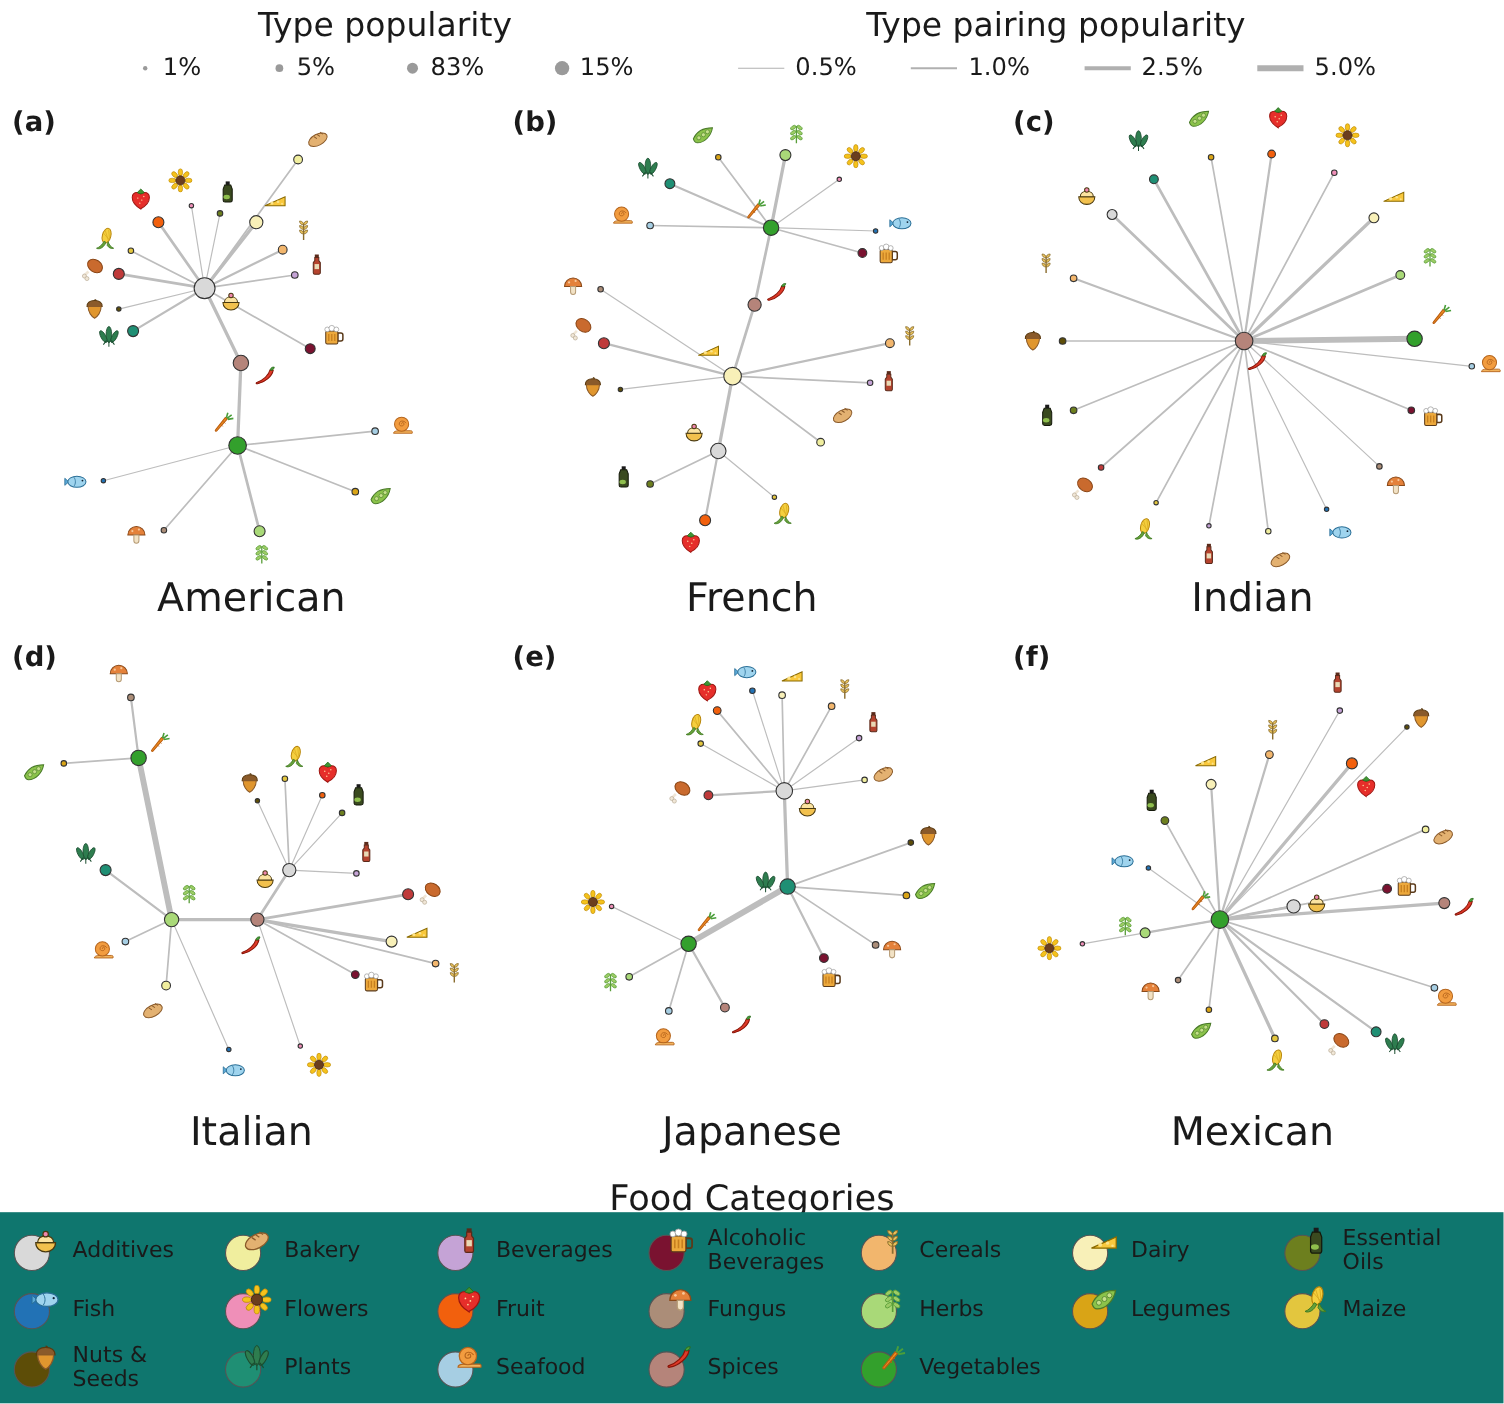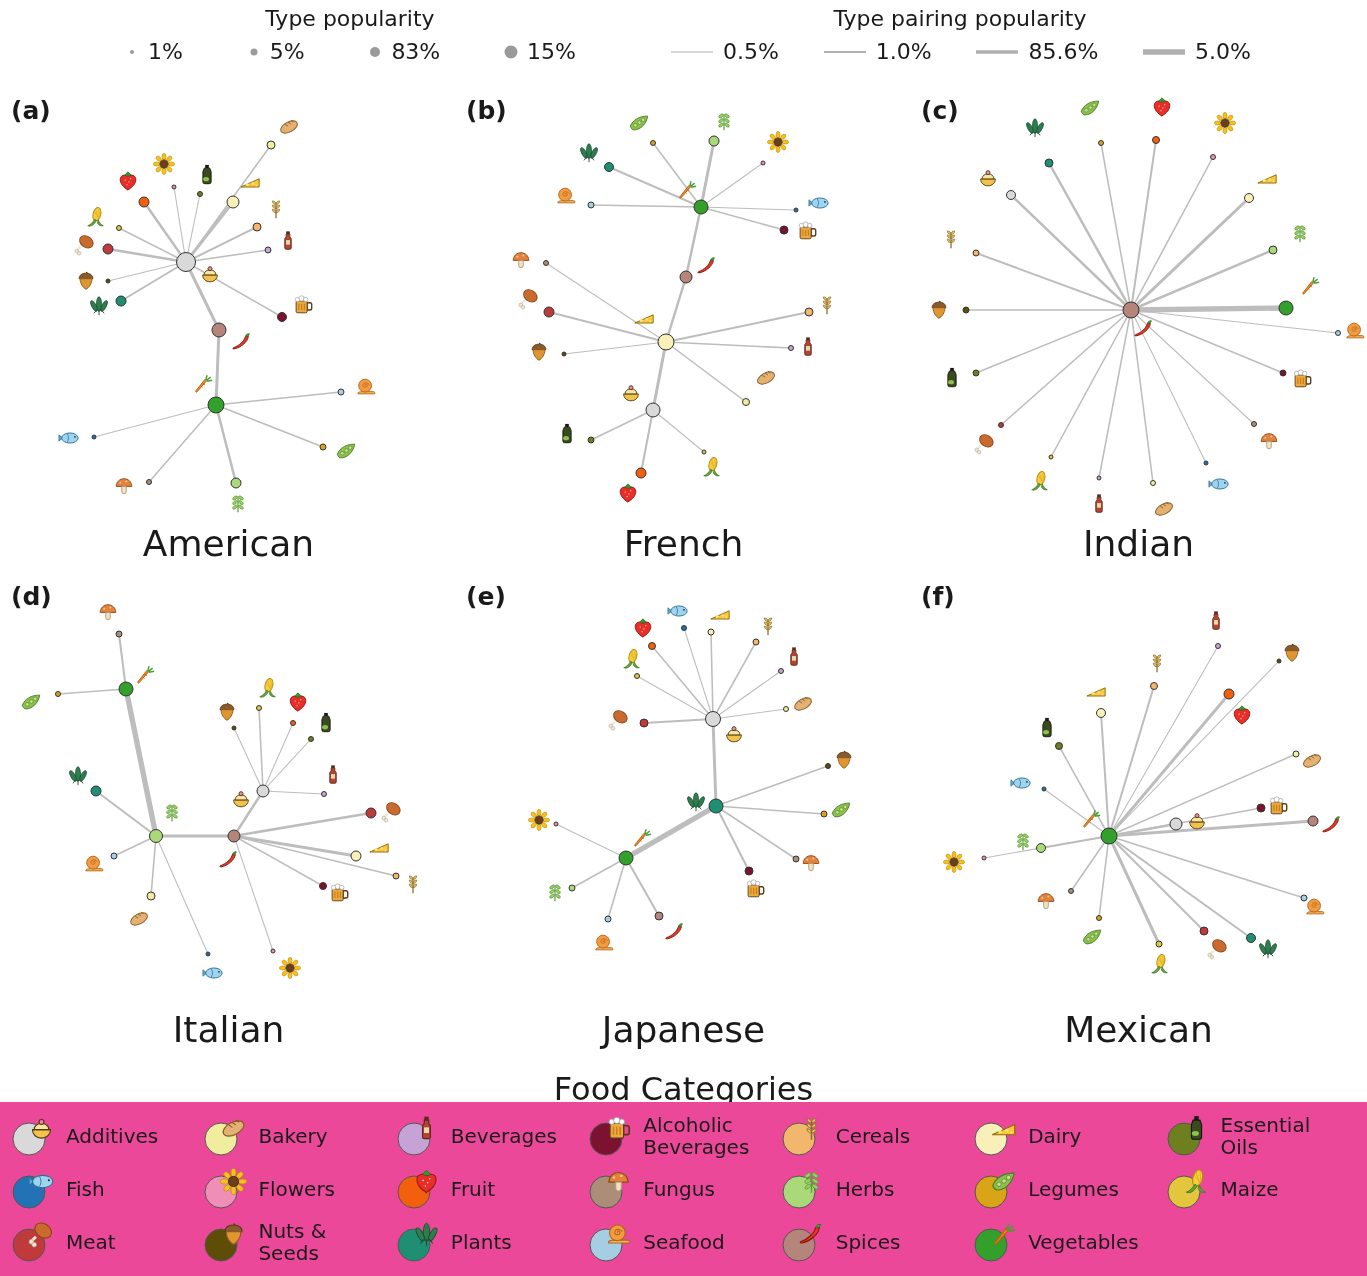--- a/index.html
+++ b/index.html
@@ -5,38 +5,38 @@
   html,body{margin:0;padding:0;}
   body{
     width:1367px;height:1276px;position:relative;overflow:hidden;
     background:#ffffff;color:#1a1a1a;
     font-family:"DejaVu Sans","Liberation Sans",sans-serif;
   }
   .top-area{position:absolute;top:6px;left:0;width:1367px;height:84px;}
   .legend-group{position:absolute;top:0;}
   #size-legend{left:110px;width:480px;}
   #pair-legend{left:655px;width:610px;}
-  .legend-title{text-align:center;font-size:22px;margin-bottom:8px;}
+  .legend-title{text-align:center;font-size:30px;margin-bottom:8px;}
   .legend-items{display:flex;justify-content:space-between;align-items:center;padding:0 14px;}
   .lg-item{display:flex;align-items:center;gap:8px;font-size:22px;}
   .lg-item svg{display:block;}
 
   #panels{
     position:absolute;top:90px;left:1px;width:1365px;
     display:grid;grid-template-columns:repeat(3,455px);row-gap:14px;
   }
   .panel{position:relative;height:472px;}
   .panel-tag{position:absolute;top:6px;left:10px;font-size:25px;font-weight:bold;}
   .panel svg.network{display:block;width:455px;height:438px;}
   .panel-title{text-align:center;font-size:36px;line-height:32px;}
 
   #cat-title{position:absolute;top:1070px;left:0;width:1367px;text-align:center;font-size:32px;}
   #cat-legend{
     position:absolute;top:1102px;left:0;width:1347px;height:158px;
-    background:#ec4899;padding:8px 10px;
+    background:#0f766e;padding:8px 10px;
     display:grid;grid-template-columns:repeat(7,1fr);align-items:center;row-gap:2px;
   }
   .cat-item{display:flex;align-items:center;gap:10px;font-size:20px;white-space:pre-line;line-height:22px;}
   .cat-item svg{flex:0 0 auto;display:block;}
 </style>
 </head>
 <body>
 
 <svg width="0" height="0" style="position:absolute" aria-hidden="true">
   <defs>
@@ -211,21 +211,21 @@
         <div class="lg-item">
           <svg width="46" height="14">
             <line x1="2" y1="7" x2="44" y2="7" stroke="#b0b0b0" stroke-width="1.8"></line>
           </svg>
           <span>1.0%</span>
         </div>
         <div class="lg-item">
           <svg width="46" height="14">
             <line x1="2" y1="7" x2="44" y2="7" stroke="#b0b0b0" stroke-width="3.5"></line>
           </svg>
-          <span>85.6%</span>
+          <span>2.5%</span>
         </div>
         <div class="lg-item">
           <svg width="46" height="14">
             <line x1="2" y1="7" x2="44" y2="7" stroke="#b0b0b0" stroke-width="5.5"></line>
           </svg>
           <span>5.0%</span>
         </div>
       </div>
   </div>
 </div>
@@ -674,24 +674,20 @@
       </svg><span>Herbs</span></div>
     <div class="cat-item"><svg width="46" height="42">
         <circle cx="19" cy="24" r="16" fill="#d9a416" stroke="#555555" stroke-width="1"></circle>
         <use x="18" y="0" width="27" height="27" href="#ic-legumes" xlink:href="#ic-legumes"></use>
       </svg><span>Legumes</span></div>
     <div class="cat-item"><svg width="46" height="42">
         <circle cx="19" cy="24" r="16" fill="#e3c63e" stroke="#555555" stroke-width="1"></circle>
         <use x="18" y="0" width="27" height="27" href="#ic-maize" xlink:href="#ic-maize"></use>
       </svg><span>Maize</span></div>
     <div class="cat-item"><svg width="46" height="42">
-        <circle cx="19" cy="24" r="16" fill="#bf3a3a" stroke="#555555" stroke-width="1"></circle>
-        <use x="18" y="0" width="27" height="27" href="#ic-meat" xlink:href="#ic-meat"></use>
-      </svg><span>Meat</span></div>
-    <div class="cat-item"><svg width="46" height="42">
         <circle cx="19" cy="24" r="16" fill="#5d4d07" stroke="#555555" stroke-width="1"></circle>
         <use x="18" y="0" width="27" height="27" href="#ic-nuts-seeds" xlink:href="#ic-nuts-seeds"></use>
       </svg><span>Nuts &amp;
 Seeds</span></div>
     <div class="cat-item"><svg width="46" height="42">
         <circle cx="19" cy="24" r="16" fill="#1f8f74" stroke="#555555" stroke-width="1"></circle>
         <use x="18" y="0" width="27" height="27" href="#ic-plants" xlink:href="#ic-plants"></use>
       </svg><span>Plants</span></div>
     <div class="cat-item"><svg width="46" height="42">
         <circle cx="19" cy="24" r="16" fill="#a6cee3" stroke="#555555" stroke-width="1"></circle>

